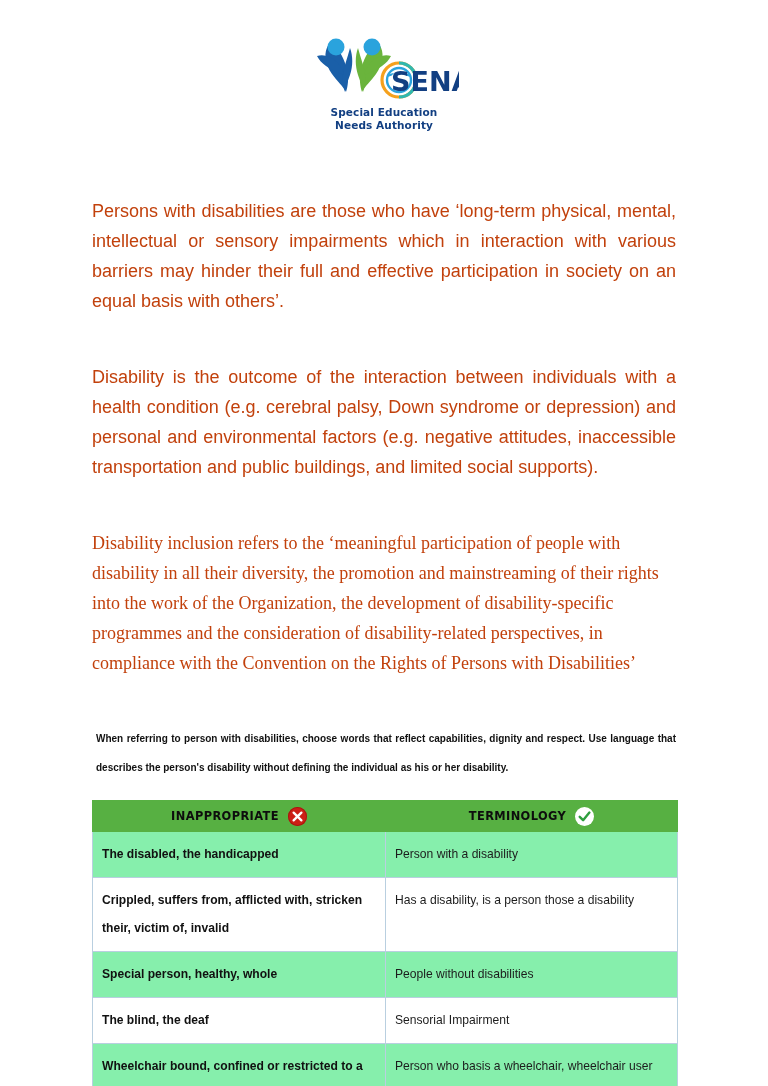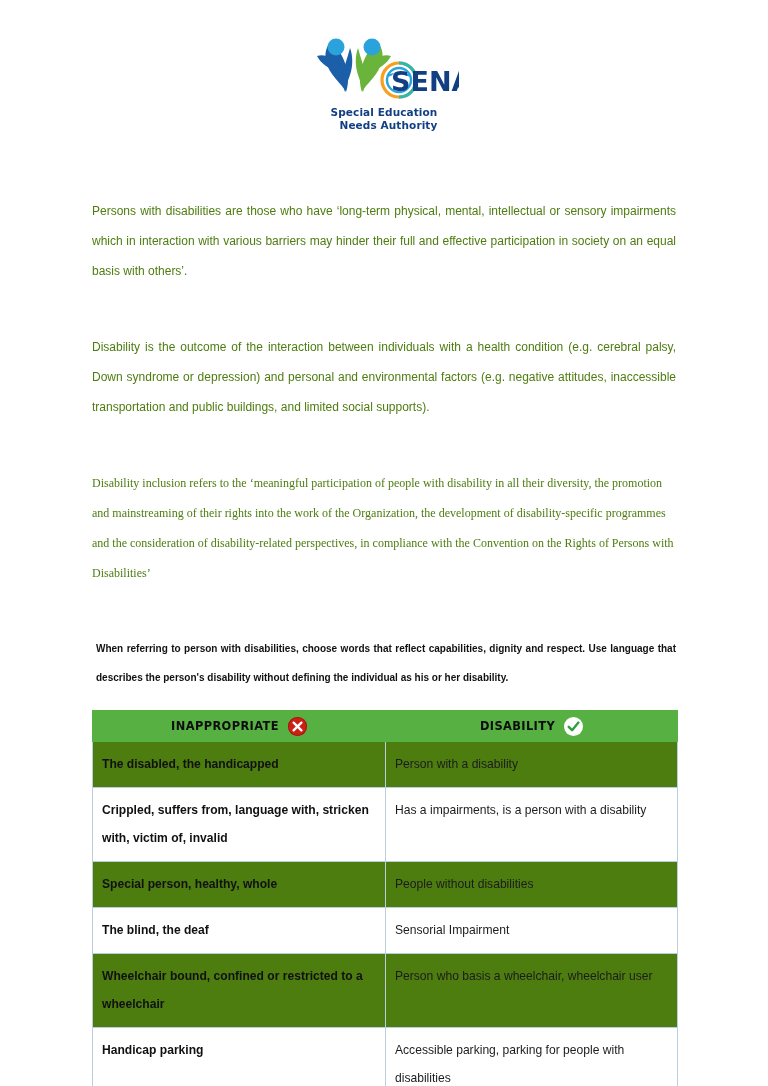--- a/index.html
+++ b/index.html
@@ -39,21 +39,21 @@
     height: 72px;
   }
   .logo-svg { display: block; }
   .logo-tagline {
     margin-top: 4px;
     font-family: "DejaVu Sans", sans-serif;
     font-size: 10.5px;
     font-weight: bold;
     line-height: 12.5px;
     color: #123f82;
-    text-align: right;
+    text-align: center;
     letter-spacing: 0.1px;
   }
 
   
   .doc-title {
     margin-top: 22px;
     text-align: center;
     font-family: "DejaVu Sans", sans-serif;
     font-size: 15.5px;
     font-weight: bold;
@@ -64,23 +64,23 @@
   
   .content {
     position: absolute;
     left: 92px;
     right: 92px;
     top: 196px;
   }
   p.para {
     margin: 0 0 34px 0;
     font-family: "Liberation Sans", sans-serif;
-    font-size: 12px;
+    font-size: 18px;
     line-height: 30px;
-    color: #4d7c0f;
+    color: #c2410c;
     text-align: justify;
     text-justify: inter-word;
   }
   p.para.flow { text-align: left; font-family: Liberation Serif, serif; }
   p.spacer-big { margin-bottom: 46px; }
 
   p.emphasis {
     margin: 0 0 18px 4px;
     font-family: "Liberation Sans", sans-serif;
     font-size: 10px;
@@ -149,21 +149,21 @@
     font-family: "Liberation Sans", sans-serif;
   }
   .term-table td.inapp {
     font-weight: bold;
     color: #111111;
   }
   .term-table td.app {
     font-weight: normal;
     color: #1c1c1c;
   }
-  .term-table tr.shade td { background: #4d7c0f; margin-left: 16px; }
+  .term-table tr.shade td { background: #86efac; margin-left: 16px; }
   .term-table tr.plain td { background: #ffffff; }
 </style>
 </head>
 <body>
 
 <div class="page">
 
   <div class="logo-block">
     <div class="logo-mark-row">
       <svg class="logo-svg" width="150" height="72" viewBox="0 0 150 72">
@@ -216,38 +216,38 @@
               <span>INAPPROPRIATE</span>
               <span class="badge badge-x">
                 <svg width="19" height="19" viewBox="0 0 19 19">
                   <path d="M5.6 5.6 L13.4 13.4 M13.4 5.6 L5.6 13.4" stroke="#ffffff" stroke-width="2.3" stroke-linecap="round"></path>
                 </svg>
               </span>
             </span>
           </th>
           <th>
             <span class="th-inner">
-              <span>DISABILITY</span>
+              <span>TERMINOLOGY</span>
               <span class="badge badge-check">
                 <svg width="19" height="19" viewBox="0 0 19 19">
                   <path d="M4.7 9.8 L8.1 13.2 L14.4 5.6" stroke="#2e9e3e" stroke-width="2.4" fill="none" stroke-linecap="round" stroke-linejoin="round"></path>
                 </svg>
               </span>
             </span>
           </th>
         </tr>
       </thead>
       <tbody>
         <tr class="shade">
           <td class="inapp">The disabled, the handicapped</td>
           <td class="app">Person with a disability</td>
         </tr>
         <tr class="plain">
-          <td class="inapp">Crippled, suffers from, language with, stricken with, victim of, invalid</td>
-          <td class="app">Has a impairments, is a person with a disability</td>
+          <td class="inapp">Crippled, suffers from, afflicted with, stricken their, victim of, invalid</td>
+          <td class="app">Has a disability, is a person those a disability</td>
         </tr>
         <tr class="shade">
           <td class="inapp">Special person, healthy, whole</td>
           <td class="app">People without disabilities</td>
         </tr>
         <tr class="plain">
           <td class="inapp">The blind, the deaf</td>
           <td class="app">Sensorial Impairment</td>
         </tr>
         <tr class="shade">

